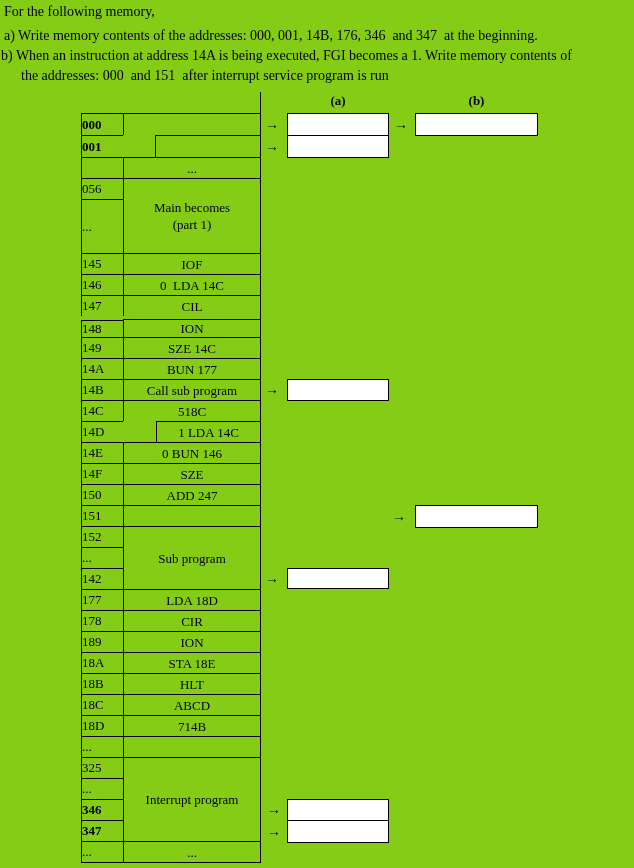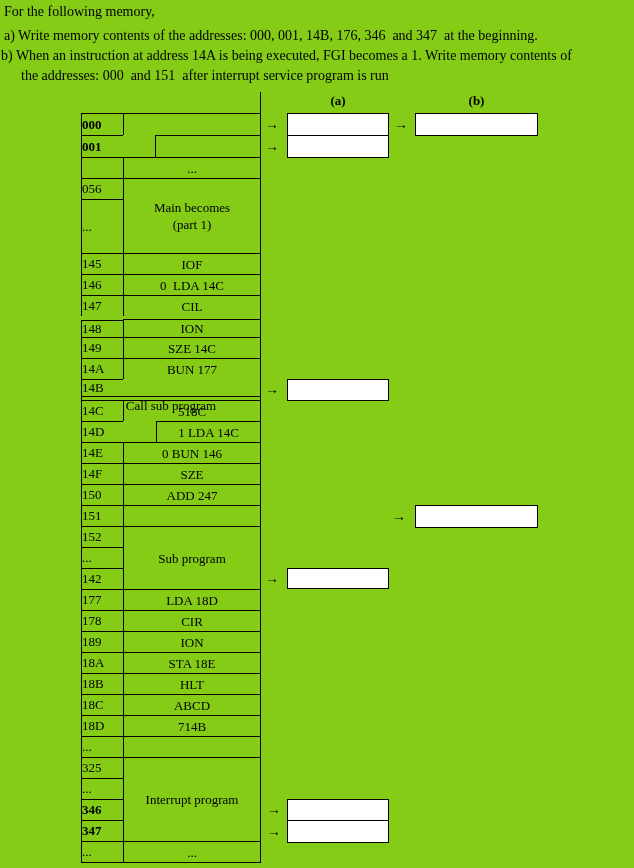--- a/index.html
+++ b/index.html
@@ -78,21 +78,21 @@
         <div class="ccell">ION</div>
       </div>
       <div class="mrow" style="height: 21px;">
         <div class="acell">149</div>
         <div class="ccell">SZE 14C</div>
       </div>
       <div class="mrow" style="height: 21px;">
         <div class="acell">14A</div>
         <div class="ccell">BUN 177</div>
       </div>
-      <div class="mrow" style="height: 21px; flex-direction: column;">
+      <div class="mrow" style="height: 21px;">
         <div class="acell">14B</div>
         <div class="ccell">Call sub program</div>
       </div>
       <div class="mrow" style="height: 21px;">
         <div class="acell">14C</div>
         <div class="ccell">518C</div>
       </div>
       <div class="mrow" style="height: 21px; gap: 33px;">
         <div class="acell">14D</div>
         <div class="ccell">1 LDA 14C</div>

